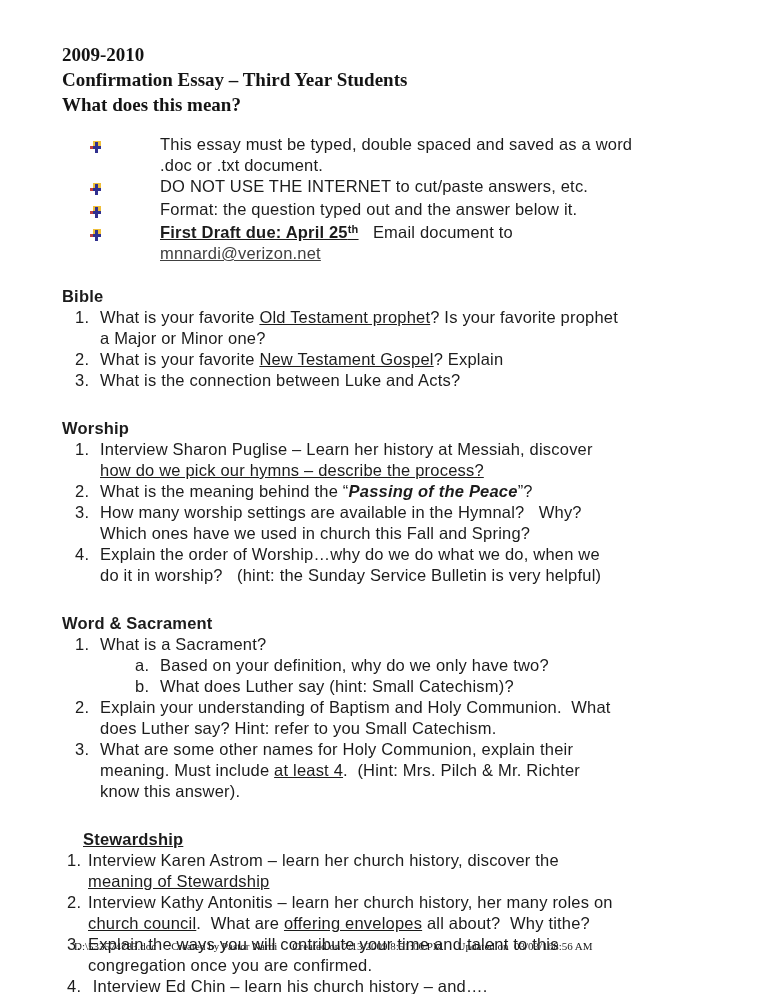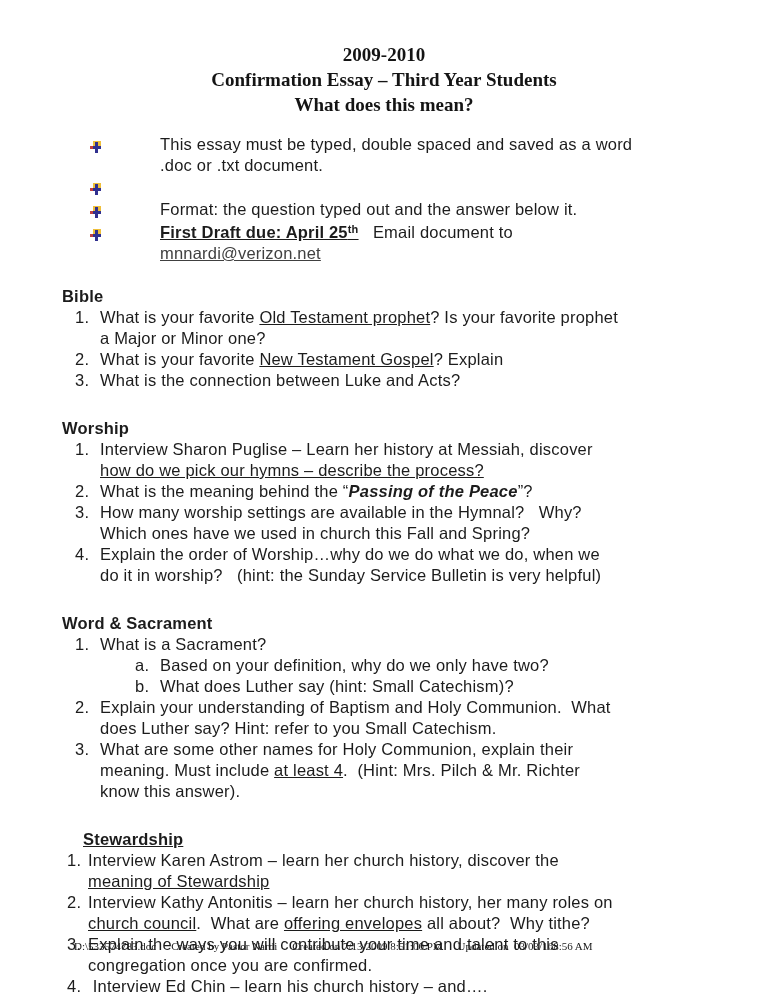--- a/index.html
+++ b/index.html
@@ -12,21 +12,20 @@
     box-sizing: border-box;
     padding: 36px 62px 0 62px;
     font-family: "Liberation Sans", sans-serif;
     color: #1c1c1c;
     overflow: hidden;
   }
 
   
   .title {
     margin-top: 6px;
-    text-align: center;
     font-family: "Liberation Serif", serif;
     font-weight: bold;
     font-size: 19px;
     line-height: 25px;
     color: #141414;
   }
 
   
   .rich {
     font-size: 16.5px;
@@ -100,20 +99,21 @@
           </svg></span>
         <div class="rich bullet-text"><span class="seg-p">This essay must be typed, double spaced and saved as a word .doc or .txt document.</span></div>
       </div>
       <div class="bullet-row">
         <span class="bullet-icon"><svg viewBox="0 0 12 12" width="12" height="12">
             <rect x="3" y="0" width="8" height="8" fill="#EFBF3A"></rect>
             <rect x="5" y="1" width="3" height="11" fill="#30308F"></rect>
             <rect x="1" y="5" width="10" height="3" fill="#30308F"></rect>
             <rect x="0" y="5" width="3" height="3" fill="#C24040"></rect>
           </svg></span>
+        <div class="rich bullet-text"><span class="seg-p">DO NOT USE THE INTERNET to cut/paste answers, etc.</span></div>
       </div>
       <div class="bullet-row">
         <span class="bullet-icon"><svg viewBox="0 0 12 12" width="12" height="12">
             <rect x="3" y="0" width="8" height="8" fill="#EFBF3A"></rect>
             <rect x="5" y="1" width="3" height="11" fill="#30308F"></rect>
             <rect x="1" y="5" width="10" height="3" fill="#30308F"></rect>
             <rect x="0" y="5" width="3" height="3" fill="#C24040"></rect>
           </svg></span>
         <div class="rich bullet-text"><span class="seg-p">Format: the question typed out and the answer below it.</span></div>
       </div>

